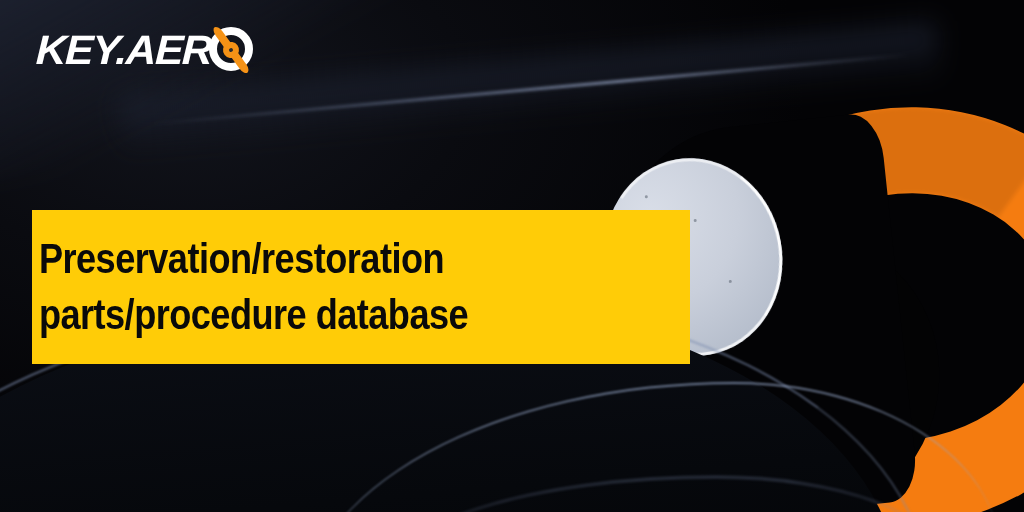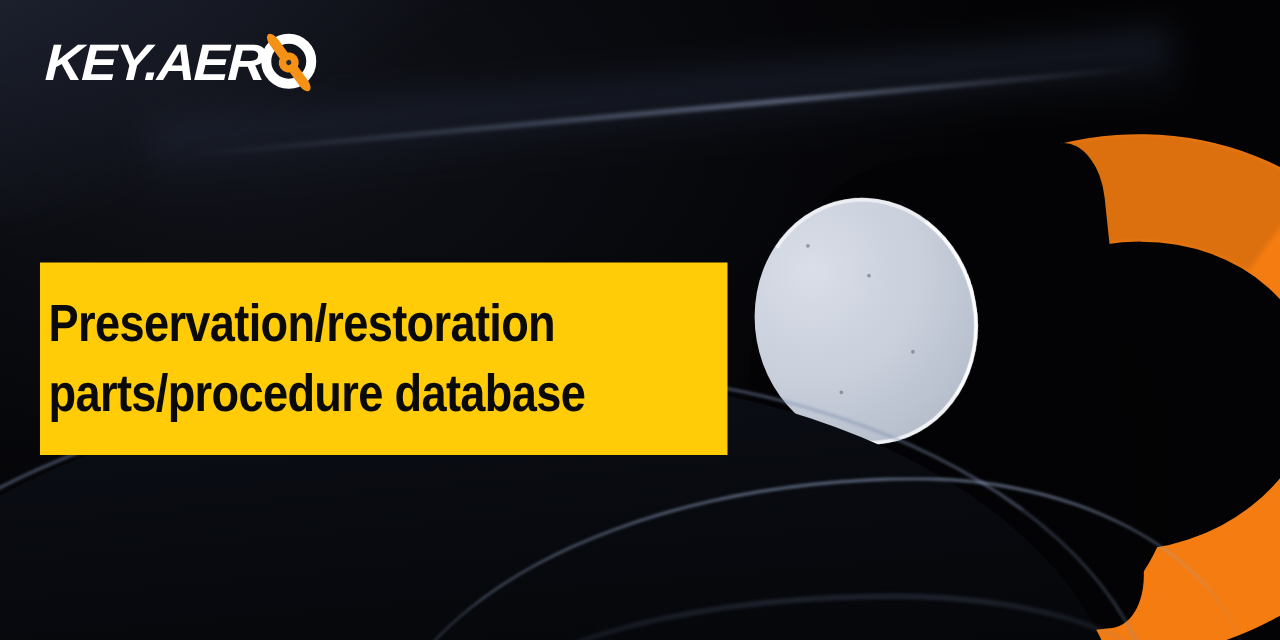--- a/index.html
+++ b/index.html
@@ -169,21 +169,21 @@
     position: absolute;
     width: 3px; height: 3px;
     border-radius: 50%;
     background: rgba(90,98,112,0.55);
   }
 
   
   .title-box {
     position: absolute;
     left: 32px; top: 210px;
-    width: 550px; height: 154px;
+    width: 658px; height: 154px;
     background: #ffcc07;
     display: flex;
     flex-direction: column;
     justify-content: center;
   }
   .title-line {
     color: #0a0a0a;
     font-family: "Liberation Sans Narrow", "Liberation Sans", sans-serif;
     font-weight: 700;
     font-size: 42px;

